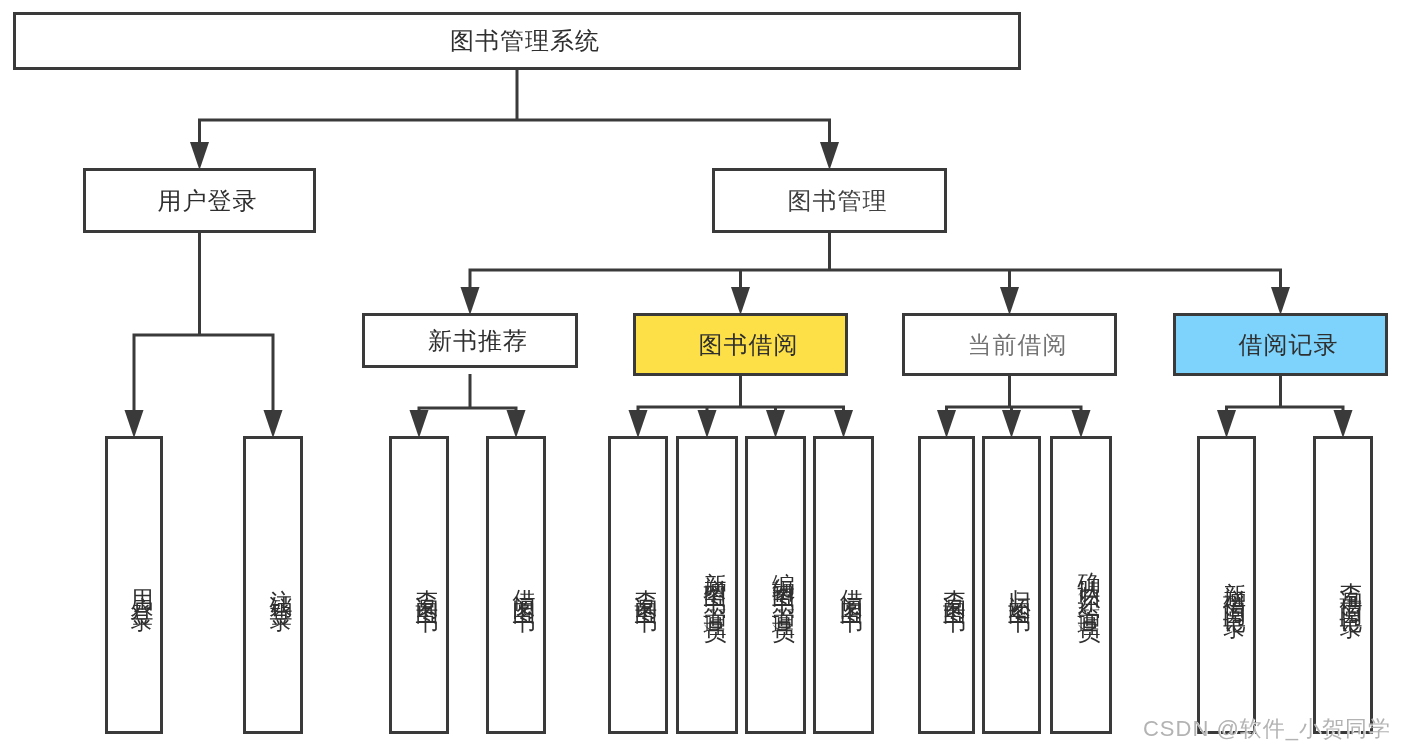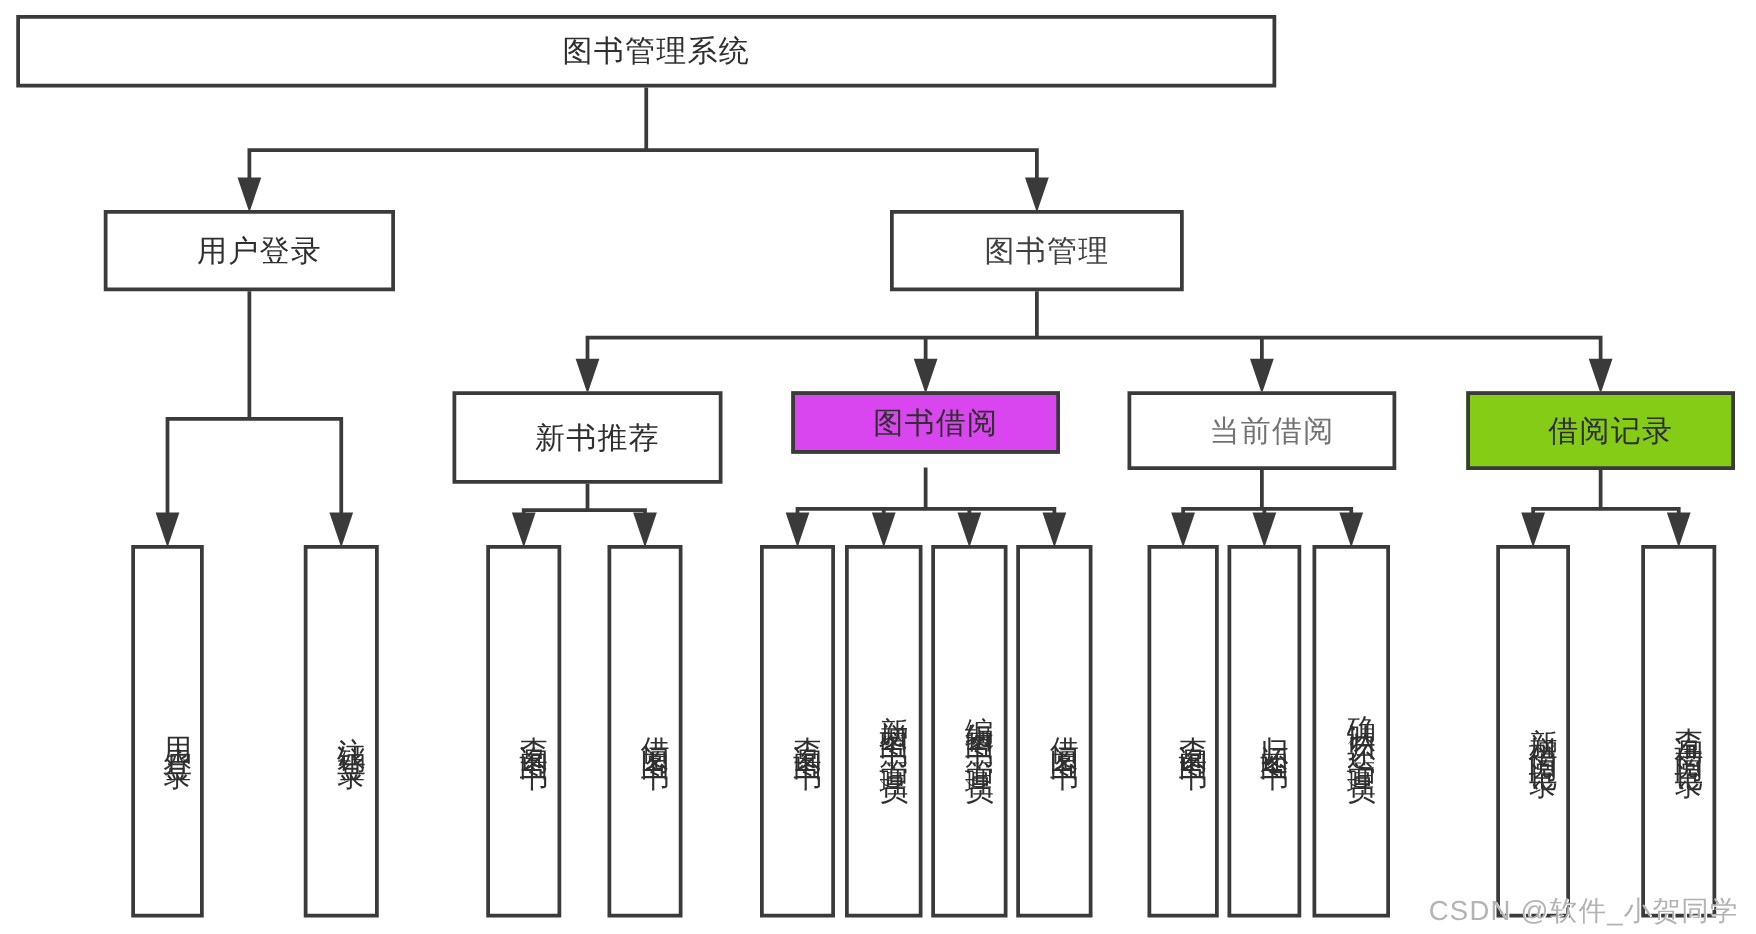--- a/index.html
+++ b/index.html
@@ -107,30 +107,30 @@
   <div id="nodes">
       <div class="node h" style="left: 13px; top: 12px; width: 1008px; height: 58px; border-color: rgb(58, 58, 58); background: rgb(255, 255, 255);">
         <span class="label" style="color: rgb(47, 47, 47);">图书管理系统</span>
       </div>
       <div class="node h" style="left: 83px; top: 168px; width: 233px; height: 65px; border-color: rgb(58, 58, 58); background: rgb(255, 255, 255);">
         <span class="label" style="color: rgb(47, 47, 47);">用户登录</span>
       </div>
       <div class="node h" style="left: 712px; top: 168px; width: 235px; height: 65px; border-color: rgb(58, 58, 58); background: rgb(255, 255, 255);">
         <span class="label" style="color: #404040;">图书管理</span>
       </div>
-      <div class="node h" style="left: 362px; top: 313px; width: 216px; height: 74px; border-color: rgb(58, 58, 58); background: rgb(255, 255, 255);">
+      <div class="node h" style="left: 362px; top: 313px; width: 216px; height: 55px; border-color: rgb(58, 58, 58); background: rgb(255, 255, 255);">
         <span class="label" style="color: rgb(47, 47, 47);">新书推荐</span>
       </div>
-      <div class="node h" style="left: 633px; top: 313px; width: 215px; height: 50px; border-color: rgb(58, 58, 58); background: #d946ef;">
+      <div class="node h" style="left: 633px; top: 313px; width: 215px; height: 63px; border-color: rgb(58, 58, 58); background: #fde047;">
         <span class="label" style="color: rgb(47, 47, 47);">图书借阅</span>
       </div>
       <div class="node h" style="left: 902px; top: 313px; width: 215px; height: 63px; border-color: rgb(58, 58, 58); background: rgb(255, 255, 255);">
         <span class="label" style="color: #737373;">当前借阅</span>
       </div>
-      <div class="node h" style="left: 1173px; top: 313px; width: 215px; height: 63px; border-color: rgb(58, 58, 58); background: #84cc16;">
+      <div class="node h" style="left: 1173px; top: 313px; width: 215px; height: 63px; border-color: rgb(58, 58, 58); background: #7dd3fc;">
         <span class="label" style="color: rgb(47, 47, 47);">借阅记录</span>
       </div>
       <div class="node v" style="left: 105px; top: 436px; width: 58px; height: 298px; border-color: rgb(58, 58, 58); background: rgb(255, 255, 255);">
         <span class="label" style="color: rgb(47, 47, 47);">用户登录</span>
       </div>
       <div class="node v" style="left: 243px; top: 436px; width: 60px; height: 298px; border-color: rgb(58, 58, 58); background: rgb(255, 255, 255);">
         <span class="label" style="color: rgb(47, 47, 47);">注销登录</span>
       </div>
       <div class="node v" style="left: 389px; top: 436px; width: 60px; height: 298px; border-color: rgb(58, 58, 58); background: rgb(255, 255, 255);">
         <span class="label" style="color: rgb(47, 47, 47);">查询图书</span>

